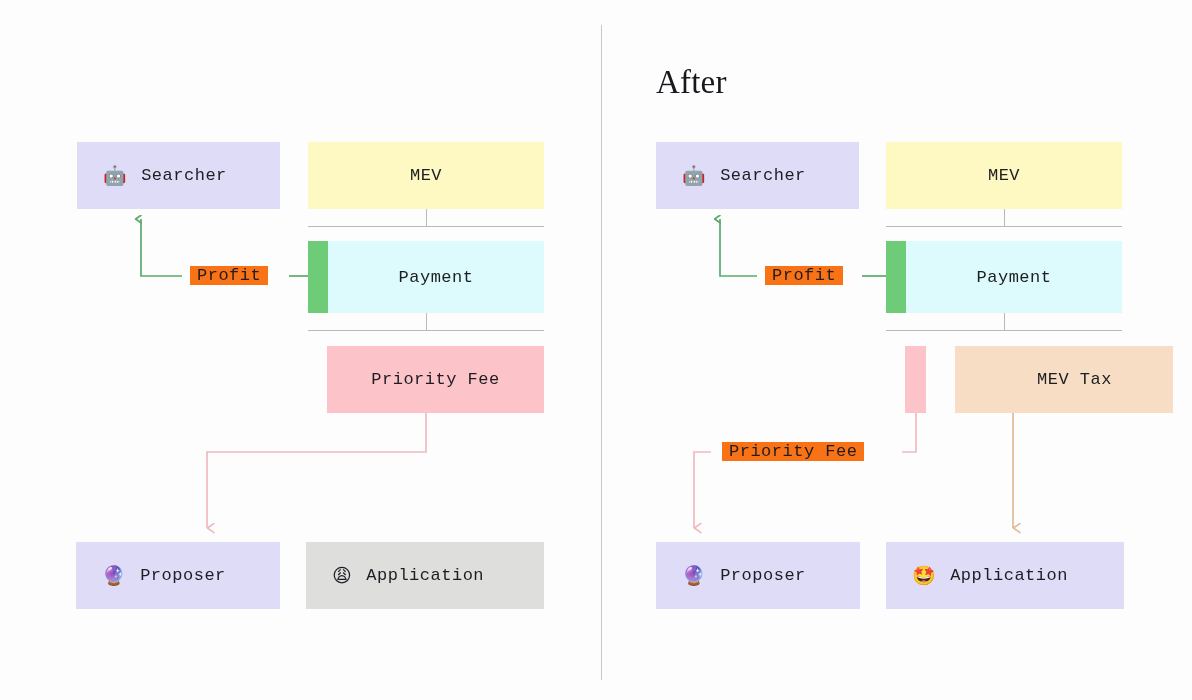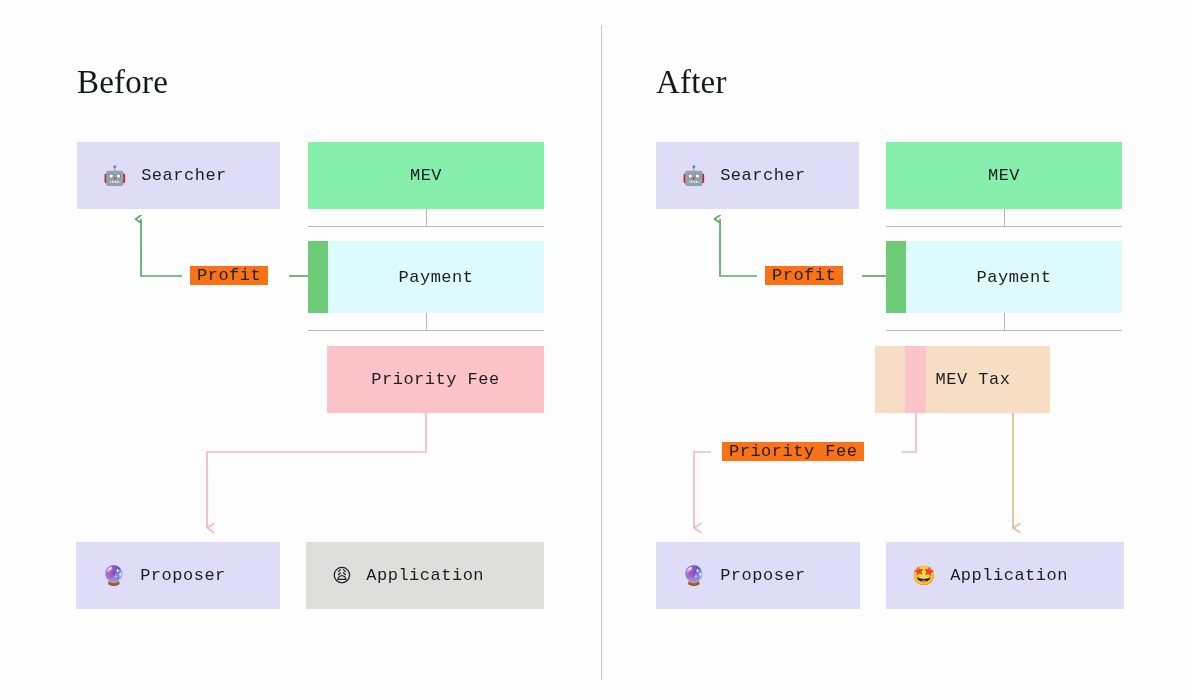--- a/index.html
+++ b/index.html
@@ -48,21 +48,21 @@
     justify-content: flex-start;
     padding-left: 26px;
   }
   .box .emoji {
     font-family: "DejaVu Sans", sans-serif;
     font-size: 19px;
     line-height: 1;
     margin-right: 14px;
     display: inline-block;
   }
-  .box.mev   { background: #86efac; }
+  .box.mev   { background: #fef9c3; }
   .box.pay   { background: #ddfbfc; }
   .box.pfee  { background: #fcc3c9; }
   .box.mevtax{ background: #f7ddc4; }
   .box.actor { background: #dedcf7; }
   .box.appgray { background: #dededd; }
 
   .seg {
     position: absolute;
     box-sizing: border-box;
   }
@@ -98,21 +98,20 @@
     padding: 0 7px;
   }
 </style>
 </head>
 <body>
 
 <div id="stage">
 
   <div class="panel-divider"></div>
 
-  <div class="panel-title" style="left:77px; top:64px;">Before</div>
 
   <div class="box actor left-align" style="left:77px; top:142px; width:203px; height:67px;">
     <span class="emoji">🤖</span>
     <span>Searcher</span>
   </div>
 
   <div class="box mev" style="left:308px; top:142px; width:236px; height:67px;">
     <span>MEV</span>
   </div>
 
@@ -156,21 +155,21 @@
   <div class="hline" style="left:886px; top:226px; width:236px;"></div>
 
   <div class="box pay" style="left:886px; top:241px; width:236px; height:72px;">
     <span style="margin-left:20px;">Payment</span>
   </div>
   <div class="seg green" style="left:886px; top:241px; width:20px; height:72px;"></div>
 
   <div class="vtick" style="left:1004px; top:313px; height:17px;"></div>
   <div class="hline" style="left:886px; top:330px; width:236px;"></div>
 
-  <div class="box mevtax" style="left:875px; top:346px; width:175px; height:67px;text-align:center;">
+  <div class="box mevtax" style="left:955px; top:346px; width:218px; height:67px;text-align:center;">
     <span style="margin-left:21px;">MEV Tax</span>
   </div>
   <div class="seg pink" style="left:905px; top:346px; width:21px; height:67px;"></div>
 
   <div class="box actor left-align" style="left:656px; top:542px; width:204px; height:67px;">
     <span class="emoji">🔮</span>
     <span>Proposer</span>
   </div>
 
   <div class="box actor left-align" style="left:886px; top:542px; width:238px; height:67px;">

